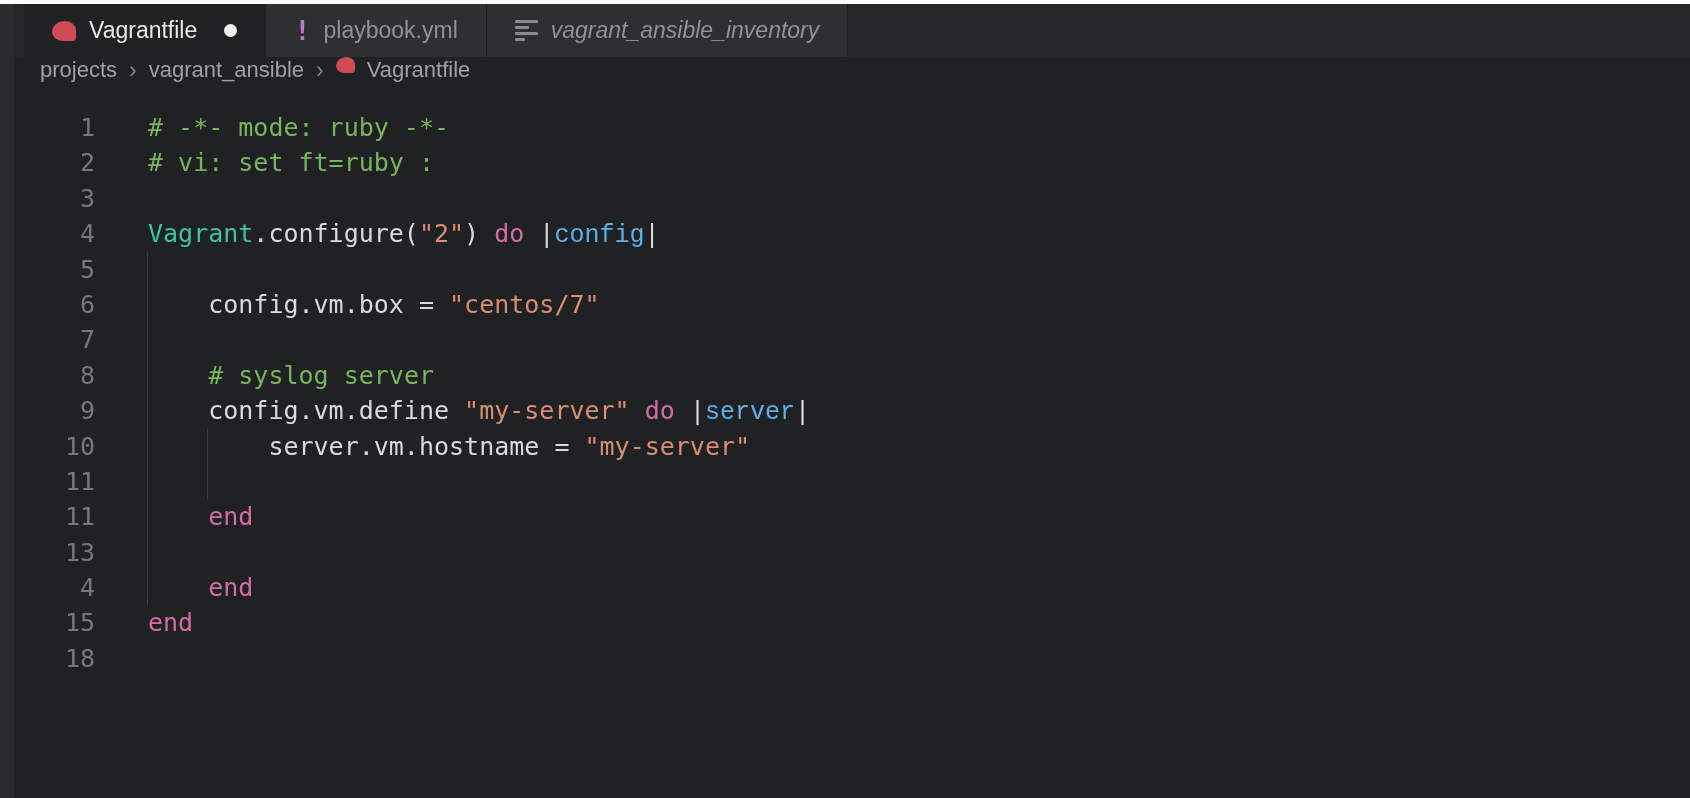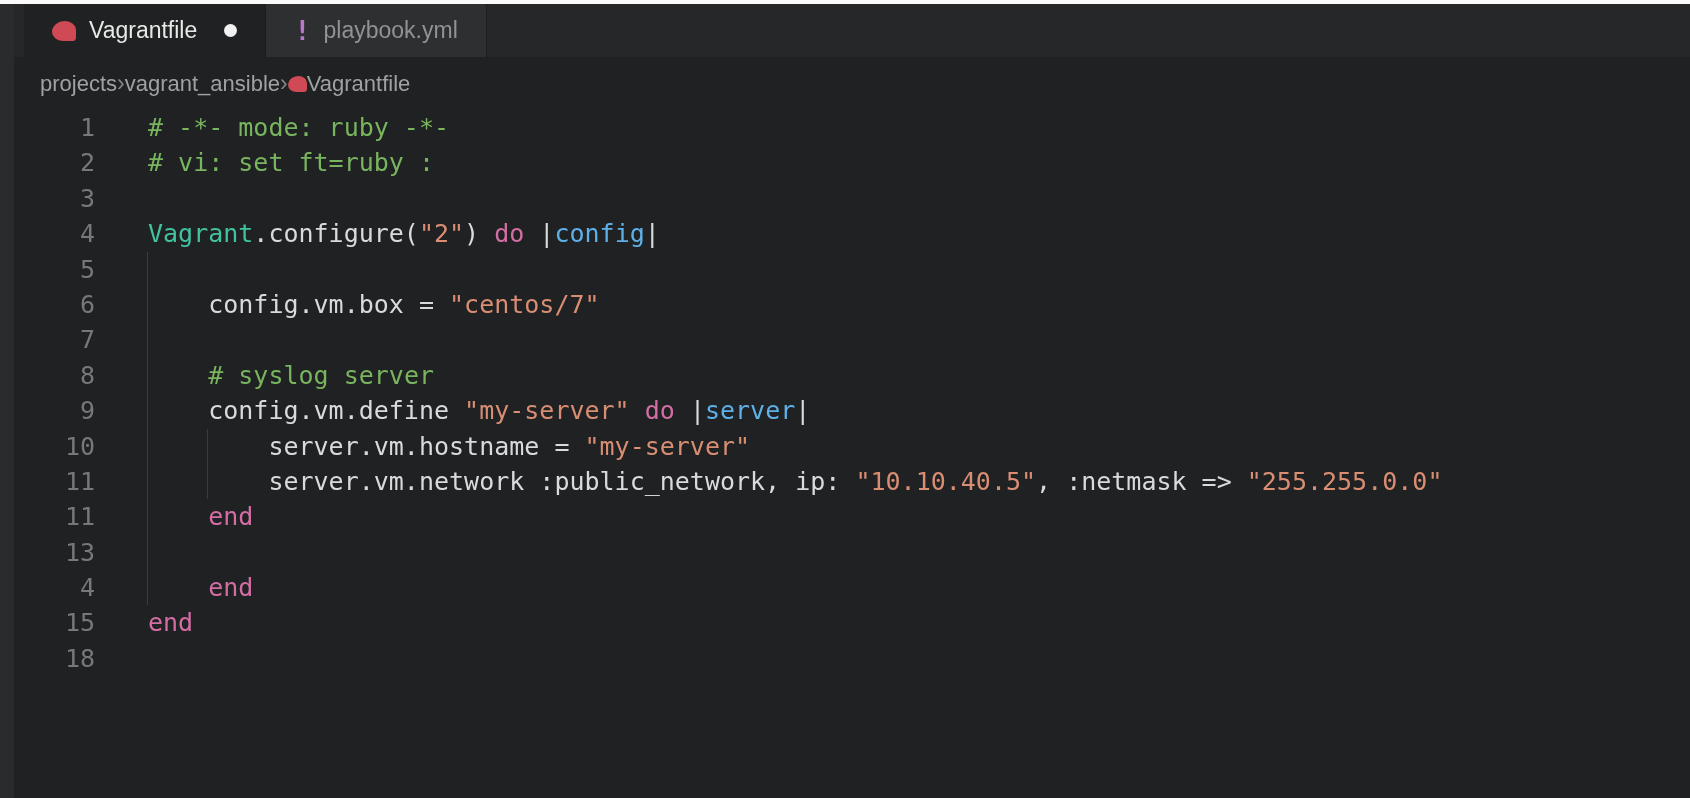--- a/index.html
+++ b/index.html
@@ -22,58 +22,67 @@
     font-family:"DejaVu Sans Mono",monospace;line-height:1;}
   .doc-icon{display:flex;flex-direction:column;gap:3px;width:23px;flex:none;}
   .doc-icon i{display:block;height:3px;background:#8a8d8f;border-radius:1px;}
   .doc-icon i:nth-child(1){width:100%;}
   .doc-icon i:nth-child(2){width:62%;}
   .doc-icon i:nth-child(3){width:100%;}
   .doc-icon i:nth-child(4){width:46%;}
   .dot{width:13px;height:13px;border-radius:50%;background:#f1f1f1;margin-left:14px;flex:none;}
 
   
-  .breadcrumb{height:53px;display:flex;align-items:center;gap:0;padding-left:26px;
+  .breadcrumb{height:53px;display:flex;gap:12px;padding-left:26px;
     font-size:22px;color:var(--breadcrumb-text,#9fa2a4);}
   .crumb{cursor:pointer;}
   .crumb-sep{color:#83868a;font-size:23px;}
   .crumb-ruby{width:19px;height:16px;background:var(--ruby-icon,#cf4a54);
     border-radius:55% 45% 18% 45%;}
 
   
   .editor{font-family:"DejaVu Sans Mono",monospace;font-size:25px;}
   .row{position:relative;height:35.4px;line-height:35.4px;display:flex;}
   .gutter{width:81px;flex:none;text-align:right;color:var(--line-number,#75797c);cursor:pointer;}
   .code{white-space:pre;padding-left:53px;color:var(--code-text,#d8dadc);text-align:right;}
   .guide{position:absolute;top:0;bottom:0;width:1px;background:var(--indent-guide,#3a3d3f);}
   .tok-com{color:var(--comment,#79b45e);}
   .tok-str{color:var(--string,#d98e73);}
   .tok-kw{color:var(--keyword,#d36da4);margin-top:28px;}
   .tok-cls{color:var(--class-name,#42c3a0);}
-  .tok-prm{color:var(--param,#5fb0e8);}
+  .tok-prm{color:var(--param,#5fb0e8);font-family:Liberation Mono, monospace;}
   .tok-pln{color:var(--code-text,#d8dadc);}
 </style>
 </head>
 <body>
 
 <div class="screen">
   <div class="top-strip"></div>
   <div class="left-strip"></div>
 
   <div class="main">
 
     <div class="tabbar">
       <div class="tab active">
         <span class="ruby-icon"></span>
         <span class="label">Vagrantfile</span>
         <span class="dot"></span>
       </div>
       <div class="tab">
         <span class="yaml-icon">!</span>
         <span class="label">playbook.yml</span>
+      </div>
+      <div class="tab preview">
+        <span class="doc-icon">
+            <i></i>
+            <i></i>
+            <i></i>
+            <i></i>
+          </span>
+        <span class="label">vagrant_ansible_inventory</span>
       </div>
     </div>
 
     <div class="breadcrumb">
       <span class="crumb">projects</span>
       <span class="crumb-sep">›</span>
       <span class="crumb">vagrant_ansible</span>
       <span class="crumb-sep">›</span>
       <span class="crumb-ruby"></span>
       <span class="crumb">Vagrantfile</span>
@@ -123,21 +132,20 @@
         <div class="row">
           <div class="guide" style="left: 133px;"></div>
           <div class="guide" style="left: 193.2px;"></div>
           <div class="gutter">10</div>
           <div class="code"><span class="tok-pln">        server.vm.hostname = </span><span class="tok-str">"my-server"</span></div>
         </div>
         <div class="row">
           <div class="guide" style="left: 133px;"></div>
           <div class="guide" style="left: 193.2px;"></div>
           <div class="gutter">11</div>
-          <div class="code"><span class="tok-pln">        server.vm.network :public_network, ip: </span><span class="tok-str">"10.10.40.5"</span><span class="tok-pln">, :netmask =&gt; </span><span class="tok-str">"255.255.0.0"</span></div>
         </div>
         <div class="row">
           <div class="guide" style="left: 133px;"></div>
           <div class="gutter">11</div>
           <div class="code"><span class="tok-pln">    </span><span class="tok-kw">end</span></div>
         </div>
         <div class="row">
           <div class="guide" style="left: 133px;"></div>
           <div class="gutter">13</div>
           <div class="code"></div>

